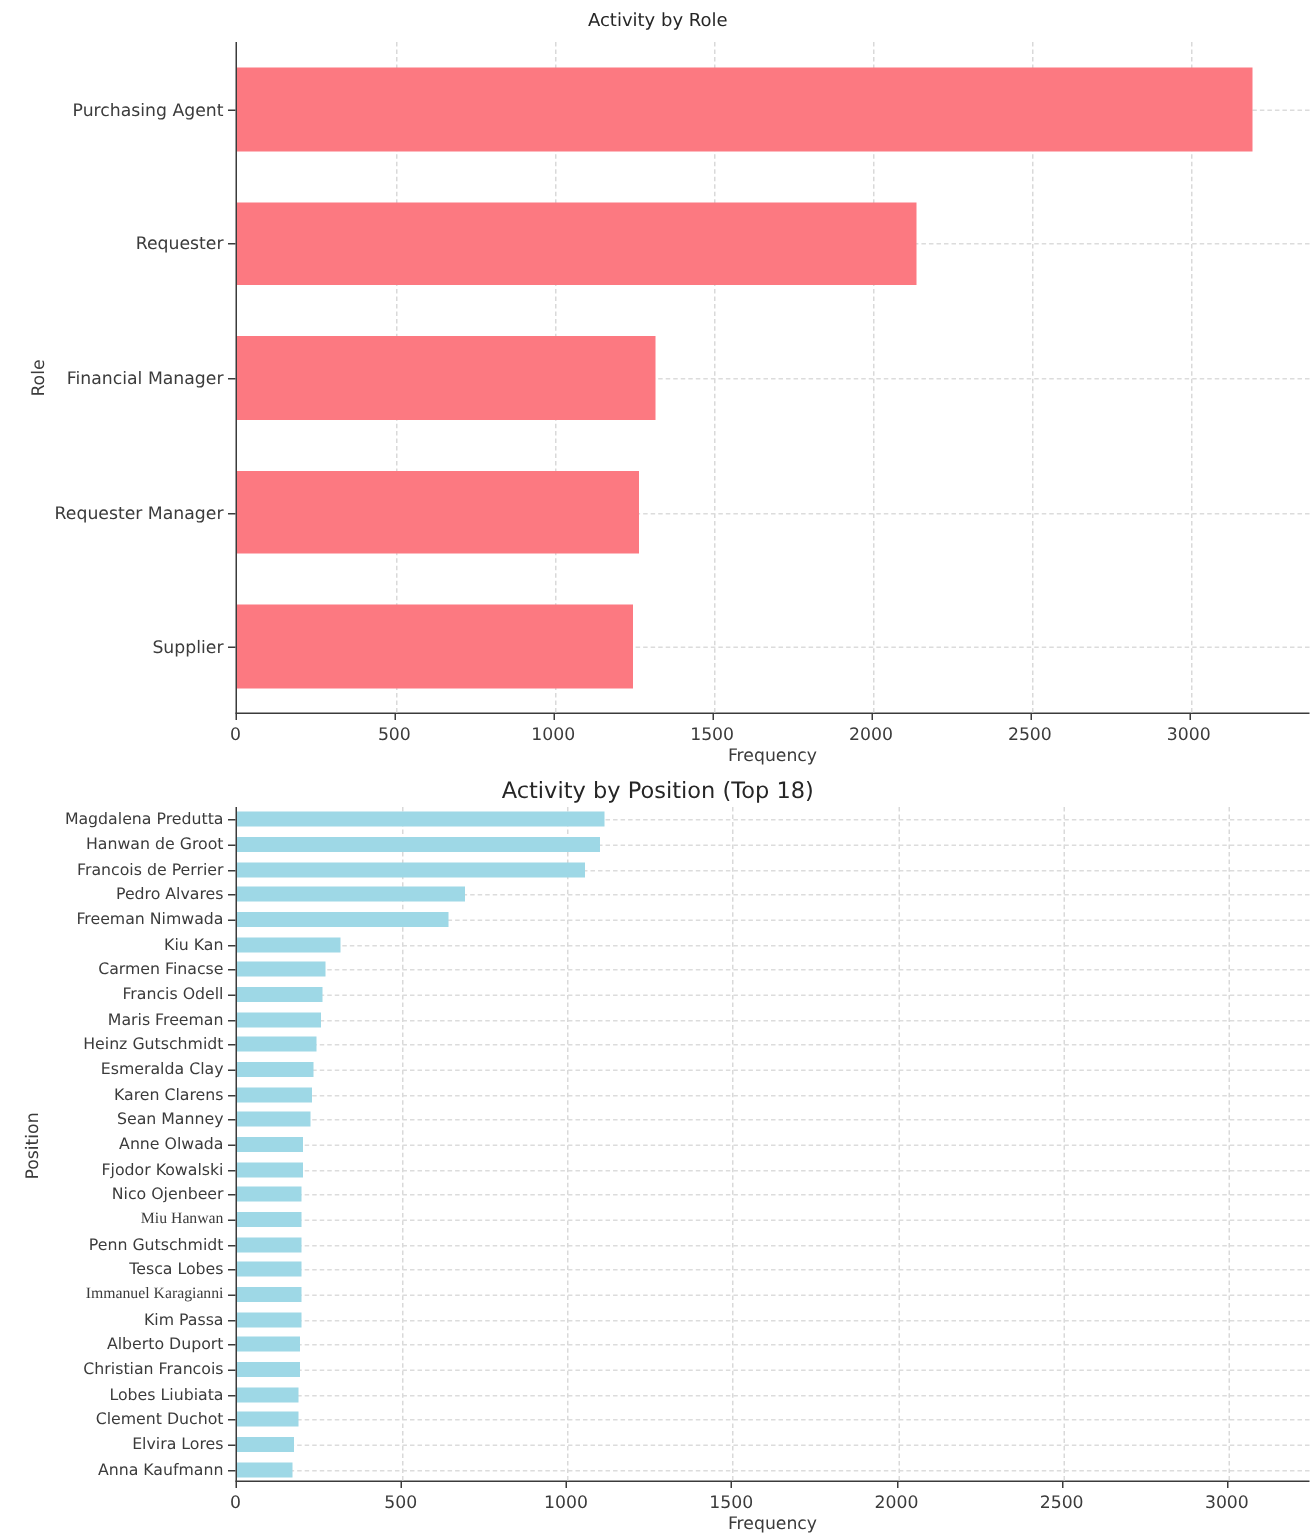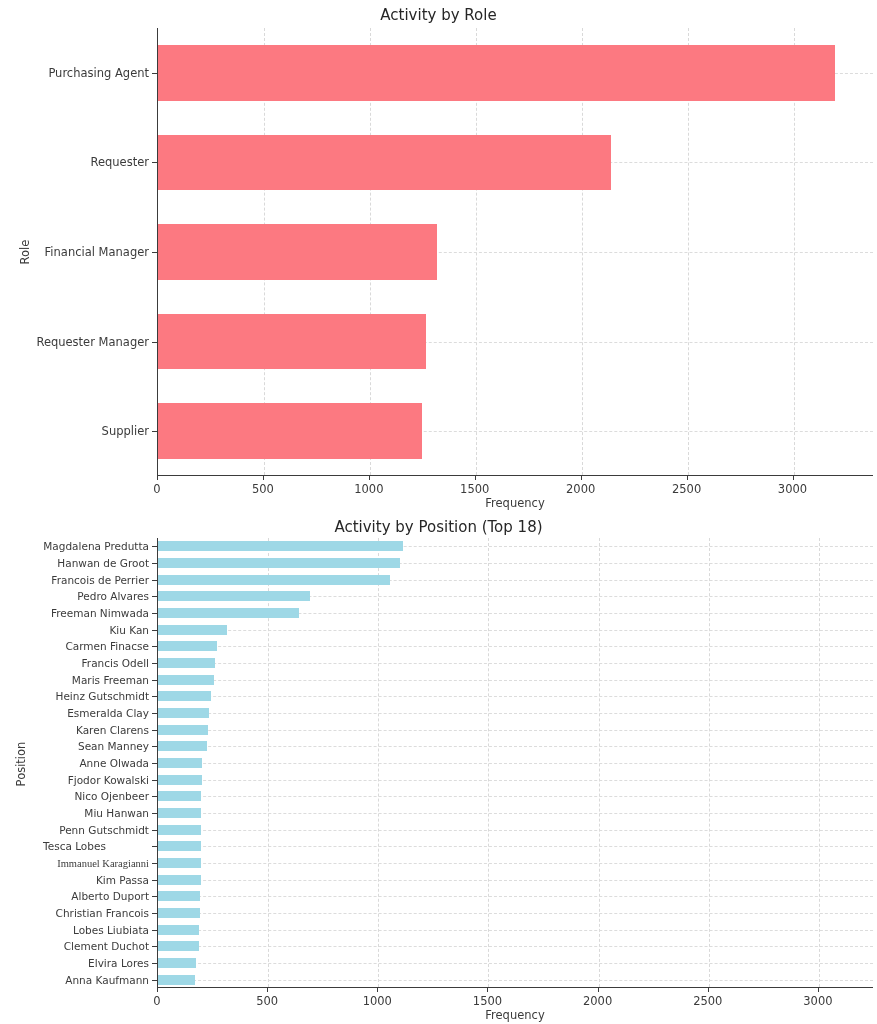--- a/index.html
+++ b/index.html
@@ -81,21 +81,21 @@
   .axis-label-y {
     position: absolute;
     color: #3b3b3b;
     white-space: nowrap;
     transform-origin: 0 0;
     transform: rotate(-90deg) translateX(-50%);
   }
 
   
   #panel-role { left: 0; top: 0; width: 877px; height: 512px; }
-  #panel-role .chart-title { top: 6px; font-size: 15px; }
+  #panel-role .chart-title { top: 6px; font-size: 12px; }
   #panel-role .plot { left: 157px; top: 28px; width: 716px; height: 448px; }
   #panel-role .ytick-label { font-size: 11.5px; }
   #panel-role .xtick-label { font-size: 11.5px; top: 482px; }
   #panel-role .xtick-mark  { top: 476px; }
   #panel-role .axis-label-x { font-size: 11.5px; top: 496px; left: 515px; }
   #panel-role .axis-label-y { font-size: 11.5px; left: 18px; top: 252px; }
 
   
   #panel-pos { left: 0; top: 512px; width: 877px; height: 512px; }
   #panel-pos .chart-title { top: 6px; font-size: 15px; }
@@ -254,25 +254,25 @@
         <div class="ytick-label" style="right: 728px; left: 0px; top: 217.667px;">Karen Clarens</div>
         <div class="ytick-mark" style="left: 152px; top: 234.333px;"></div>
         <div class="ytick-label" style="right: 728px; left: 0px; top: 234.333px;">Sean Manney</div>
         <div class="ytick-mark" style="left: 152px; top: 251px;"></div>
         <div class="ytick-label" style="right: 728px; left: 0px; top: 251px;">Anne Olwada</div>
         <div class="ytick-mark" style="left: 152px; top: 267.667px;"></div>
         <div class="ytick-label" style="right: 728px; left: 0px; top: 267.667px;">Fjodor Kowalski</div>
         <div class="ytick-mark" style="left: 152px; top: 284.333px;"></div>
         <div class="ytick-label" style="right: 728px; left: 0px; top: 284.333px;">Nico Ojenbeer</div>
         <div class="ytick-mark" style="left: 152px; top: 301px;"></div>
-        <div class="ytick-label" style="right: 728px; left: 16px; top: 301px;">Miu Hanwan</div>
+        <div class="ytick-label" style="right: 728px; left: 16px; top: 301px; font-family: Liberation Serif, serif;">Miu Hanwan</div>
         <div class="ytick-mark" style="left: 152px; top: 317.667px;"></div>
         <div class="ytick-label" style="right: 728px; left: 0px; top: 317.667px;">Penn Gutschmidt</div>
         <div class="ytick-mark" style="left: 152px; top: 334.333px;"></div>
-        <div class="ytick-label" style="right: 728px; left: 0px; top: 334.333px; text-align: center;">Tesca Lobes</div>
+        <div class="ytick-label" style="right: 728px; left: 0px; top: 334.333px;">Tesca Lobes</div>
         <div class="ytick-mark" style="left: 152px; top: 351px;"></div>
         <div class="ytick-label" style="right: 728px; left: 0px; top: 351px; font-family: Liberation Serif, serif;">Immanuel Karagianni</div>
         <div class="ytick-mark" style="left: 152px; top: 367.667px;"></div>
         <div class="ytick-label" style="right: 728px; left: 0px; top: 367.667px;">Kim Passa</div>
         <div class="ytick-mark" style="left: 152px; top: 384.333px;"></div>
         <div class="ytick-label" style="right: 728px; left: 0px; top: 384.333px;">Alberto Duport</div>
         <div class="ytick-mark" style="left: 152px; top: 401px;"></div>
         <div class="ytick-label" style="right: 728px; left: 0px; top: 401px;">Christian Francois</div>
         <div class="ytick-mark" style="left: 152px; top: 417.667px;"></div>
         <div class="ytick-label" style="right: 728px; left: 0px; top: 417.667px;">Lobes Liubiata</div>

